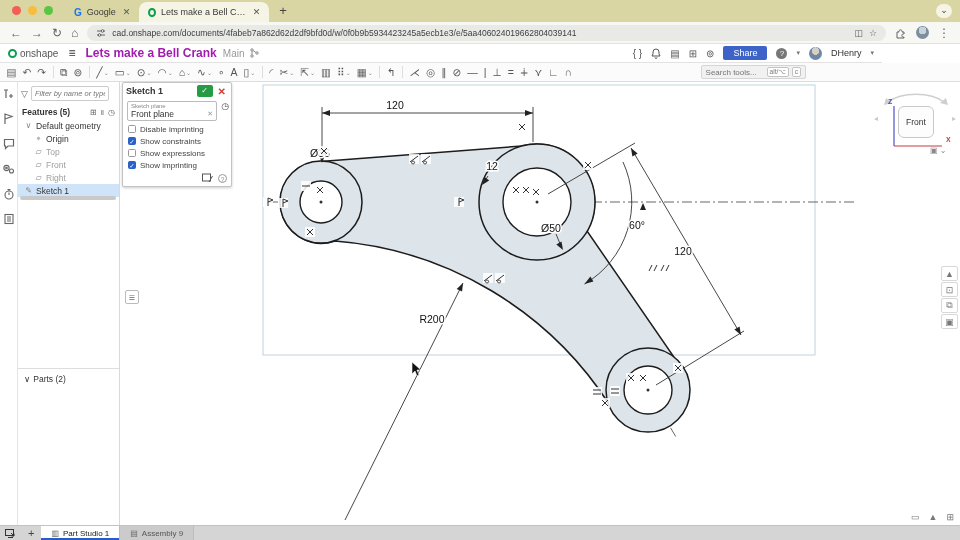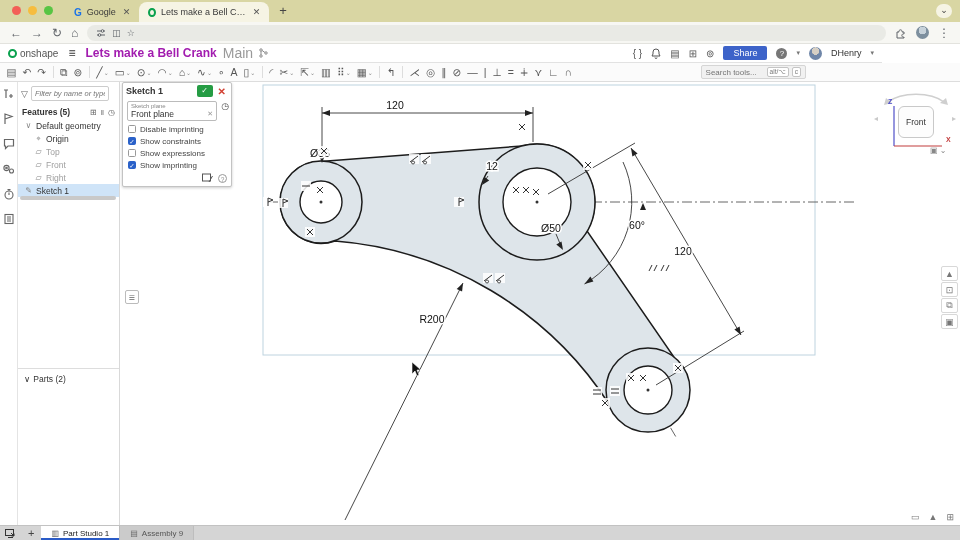--- a/index.html
+++ b/index.html
@@ -23,21 +23,21 @@
 .urlpill .url{flex:1;white-space:nowrap;overflow:hidden;text-overflow:ellipsis}
 .pill-ic{font-size:9px;color:#5f6368}
 .chrome-avatar{width:13px;height:13px;border-radius:50%;background:radial-gradient(circle at 50% 35%, #c7d2da 0 35%, #7d8f9e 36% 100%)}
 
 .appheader{position:absolute;left:0;top:44px;width:882px;height:19px;background:#fff;border-bottom:1px solid #e2e2e2;display:flex;align-items:center;padding:0 8px;gap:6px}
 .onlogo{display:flex;align-items:center;gap:3px}
 .onlogo .ring{width:9px;height:9px;border:2.5px solid #0aa14e;border-radius:50%}
 .onlogo .nm{font-size:10px;color:#555}
 .hamb{font-size:12px;color:#333;margin:0 4px}
 .doctitle{font-size:12px;font-weight:bold;color:#a21caf}
-.wsname{font-size:14px;color:#999}
+.wsname{font-size:10px;color:#999}
 .hdr-right{margin-left:auto;display:flex;align-items:center;gap:9px}
 .hdr-ic{font-size:10px;color:#555}
 .sharebtn{background:#3d63c9;color:#fff;font-size:9px;padding:2px 10px;border-radius:2px;border:none}
 .helpcirc{width:11px;height:11px;border-radius:50%;background:#777;color:#fff;font-size:8px;text-align:center;line-height:11px}
 .user-avatar{width:13px;height:13px;border-radius:50%;background:radial-gradient(circle at 50% 32%, #d6cfc4 0 34%, #6f86a8 35% 100%)}
 .uname{font-size:9px;color:#333}
 .caret{font-size:7px;color:#777}
 
 .maintoolbar{position:absolute;left:0;top:63px;width:960px;height:19px;background:#fbfbfb;border-bottom:1px solid #ddd;display:flex;align-items:center;padding:0 4px;gap:1px}
 .tb{display:flex;align-items:center;font-size:10.5px;color:#555;padding:0 2.5px;height:17px}
@@ -134,20 +134,21 @@
   <span class="nav-ic">⌂</span>
   <div class="urlpill">
     <svg width="10" height="10" viewBox="0 0 10 10">
         <g stroke="#5f6368" stroke-width="1" fill="none">
           <line x1="1" y1="3" x2="9" y2="3"></line>
           <line x1="1" y1="7" x2="9" y2="7"></line>
           <circle cx="6.5" cy="3" r="1.3" fill="#f7f7f3"></circle>
           <circle cx="3.5" cy="7" r="1.3" fill="#f7f7f3"></circle>
         </g>
       </svg>
+    <span class="url">cad.onshape.com/documents/4fabeb7a862d62d2df9bfd0d/w/0f0b9b5934423245a5ecb1e3/e/5aa406024019662804039141</span>
     <span class="pill-ic">◫</span>
     <span class="pill-ic">☆</span>
   </div>
   <svg width="12" height="12" viewBox="0 0 12 12">
       <path d="M2,5 h2 a1.6,1.6 0 1 1 3,0 h2 v2 a1.6,1.6 0 1 0 0,3 v1 h-7 z" fill="none" stroke="#5f6368" stroke-width="1"></path>
     </svg>
   <span class="chrome-avatar"></span>
   <span class="nav-ic">⋮</span>
 </div>
 

